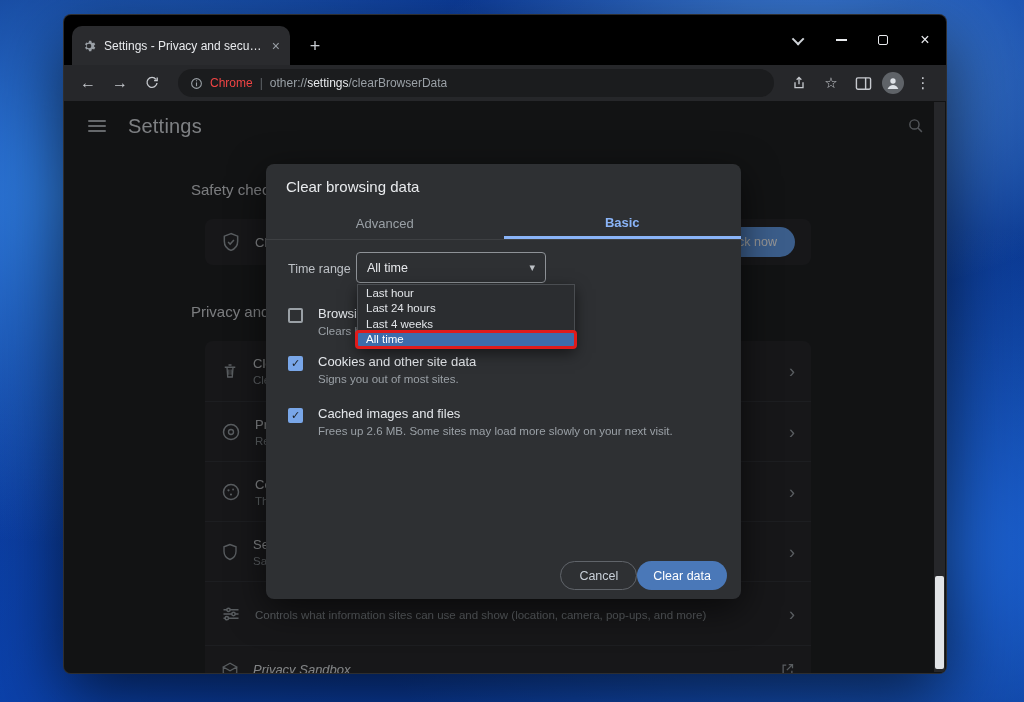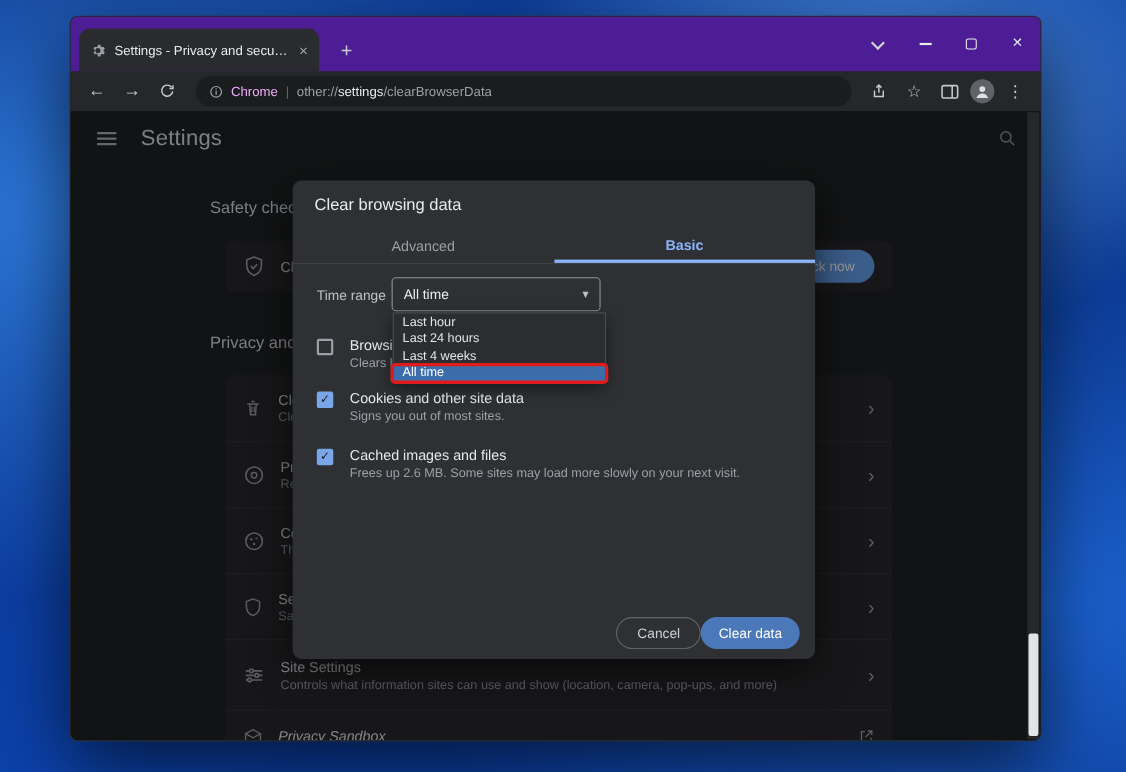--- a/index.html
+++ b/index.html
@@ -14,21 +14,21 @@
       radial-gradient(1200px 760px at 50% 112%, #0a3fa8 0%, rgba(10,63,168,0) 72%),
       linear-gradient(135deg, #0b2e7c 0%, #0d47b5 48%, #082a6e 100%);
   }
 
   
   .browser { position:absolute; left:63px; top:14px; width:884px; height:660px;
     background:#202124; border-radius:8px; overflow:hidden;
     box-shadow:0 24px 70px rgba(0,0,0,.65); border:1px solid rgba(255,255,255,.06); }
 
   
-  .tabstrip { position:absolute; left:0; top:0; right:0; height:50px; background:#4c1d95; }
+  .tabstrip { position:absolute; left:0; top:0; right:0; height:50px; background:#000000; }
   .tab { position:absolute; left:8px; top:11px; width:218px; height:39px; background:#2a2b2e;
     border-radius:10px 10px 0 0; display:flex; align-items:center; padding:0 10px; gap:8px; }
   .tab-title { flex:1; font-size:12px; color:#e8eaed; white-space:nowrap; overflow:hidden; text-overflow:ellipsis; }
   .tab-close { color:#9aa0a6; font-size:14px; line-height:14px; cursor:default; }
   .newtab { position:absolute; left:238px; top:18px; width:26px; height:26px; border-radius:50%;
     color:#c8ccd1; font-size:18px; display:flex; align-items:center; justify-content:center; }
   .win-controls { position:absolute; right:0; top:0; height:50px; display:flex; align-items:center; }
   .win-btn { width:42px; height:50px; display:flex; align-items:center; justify-content:center; color:#e8eaed; }
   .chev { width:9px; height:9px; border-left:2px solid #cfd3d8; border-bottom:2px solid #cfd3d8;
     transform:rotate(-45deg) translateY(-2px); }
@@ -36,21 +36,21 @@
   .max-glyph { width:10px; height:10px; border:1.5px solid #e8eaed; border-radius:2px; }
   .close-glyph { font-size:16px; color:#e8eaed; line-height:16px; }
 
   
   .toolbar { position:absolute; left:0; top:50px; right:0; height:36px; background:#26272a;
     display:flex; align-items:center; padding:0 10px; gap:4px; }
   .nav-btn { width:28px; height:28px; border-radius:50%; display:flex; align-items:center;
     justify-content:center; color:#c6c9ce; font-size:16px; }
   .urlbar { flex:1; height:28px; background:#1b1c1e; border-radius:14px; margin:0 8px;
     display:flex; align-items:center; padding:0 12px; gap:7px; font-size:12px; }
-  .url-site { color:#f0abfc; }
+  .url-site { color:#ef4444; }
   .url-pipe { color:#5f6368; }
   .url-text { color:#9aa0a6; white-space:nowrap; overflow:hidden; }
   .url-host { color:#e8eaed; }
   .tool-icons { display:flex; align-items:center; gap:6px; }
   .tool-btn { width:26px; height:26px; display:flex; align-items:center; justify-content:center; color:#c6c9ce; }
   .star { font-size:15px; color:#c6c9ce; }
   .kebab { font-size:15px; color:#c6c9ce; }
   .avatar { width:22px; height:22px; border-radius:50%; background:#5f6368; display:flex;
     align-items:center; justify-content:center; overflow:hidden; }
 
@@ -93,21 +93,21 @@
     border-radius:8px; box-shadow:0 10px 36px rgba(0,0,0,.6); z-index:10; }
   .dlg-title { position:absolute; left:20px; top:14px; font-size:15px; color:#e8eaed; font-weight:500; }
   .dlg-tabs { position:absolute; left:0; right:0; top:44px; height:32px; display:flex; border-bottom:1px solid #3e4043; }
   .dlg-tab { flex:1; display:flex; align-items:center; justify-content:center; font-size:13px; color:#9aa0a6; }
   .dlg-tab.active { color:#8ab4f8; font-weight:600; border-bottom:3px solid #8ab4f8; }
   .tr-label { position:absolute; left:22px; top:98px; font-size:12.5px; color:#bdc1c6; }
   .select { position:absolute; left:90px; top:88px; width:190px; height:31px; border:1px solid #8e9297;
     border-radius:4px; background:#2e3033; display:flex; align-items:center; padding:0 10px; }
   .select-value { flex:1; font-size:12.5px; color:#e8eaed; }
   .select-caret { color:#bdc1c6; font-size:11px; }
-  .menu { position:absolute; left:91px; top:120px; width:194px; background:#2b2d30; border:1px solid #4a4d51;
+  .menu { position:absolute; left:91px; top:120px; width:218px; background:#2b2d30; border:1px solid #4a4d51;
     box-shadow:0 5px 14px rgba(0,0,0,.55); z-index:20;text-align:right; }
   .opt { height:15.5px; display:flex; align-items:center; padding-left:8px; font-size:11.5px; color:#e2e5e9; }
   .opt.selected { position:relative; background:#3d6cab; color:#fff; }
   .red-box { position:absolute; left:-3px; right:-3px; top:-2px; bottom:-2px; border:3px solid #df1b1b;
     border-radius:4px; pointer-events:none; }
   .cb-row { position:absolute; left:22px; right:18px; }
   .cb-row1 { top:142px; } .cb-row2 { top:190px; } .cb-row3 { top:242px; }
   .cb { position:absolute; left:0; top:2px; width:15px; height:15px; border:2px solid #9aa0a6;
     border-radius:2px; display:flex; align-items:center; justify-content:center; }
   .cb.checked { background:#79a6e8; border-color:#79a6e8; }
@@ -291,21 +291,20 @@
             <div class="row tall">
               <span>
                   <svg width="20" height="20" viewBox="0 0 24 24" stroke="#9aa0a6" stroke-width="1.8" fill="none">
                     <path d="M3 7h18M3 12h18M3 17h18"></path>
                     <circle cx="9" cy="7" r="2" fill="#28292c"></circle>
                     <circle cx="15" cy="12" r="2" fill="#28292c"></circle>
                     <circle cx="7" cy="17" r="2" fill="#28292c"></circle>
                   </svg>
                 </span>
               <div class="row-texts">
-                  <div class="row-title">Site Settings</div>
                   <div class="row-desc">Controls what information sites can use and show (location, camera, pop-ups, and more)</div>
                 </div>
               <span class="row-chev">›</span>
             </div>
             <div class="row short">
               <span>
                   <svg width="18" height="18" viewBox="0 0 24 24">
                     <path d="M12 3 3 8l9 5 9-5zM3 8v8l9 5 9-5V8" fill="none" stroke="#9aa0a6" stroke-width="1.6"></path>
                   </svg>
                 </span>

